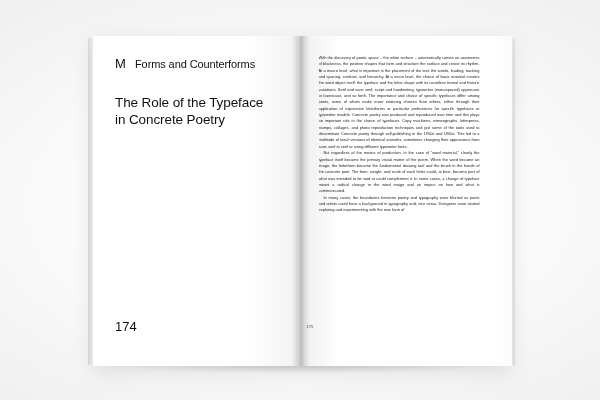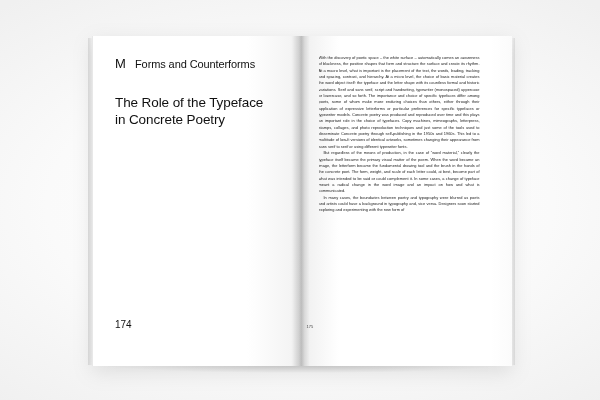--- a/index.html
+++ b/index.html
@@ -137,21 +137,21 @@
     font-size: 13.5px;
     line-height: 17px;
     font-weight: 400;
     color: #111111;
     letter-spacing: -0.1px;
   }
   #folio-left {
     position: absolute;
     left: 22px;
     top: 283px;
-    font-size: 10px;
+    font-size: 13px;
     color: #111111;
   }
 
   
   #right-content {
     position: absolute;
     left: 18px;
     top: 19px;
     width: 161px;
     height: 290px;

